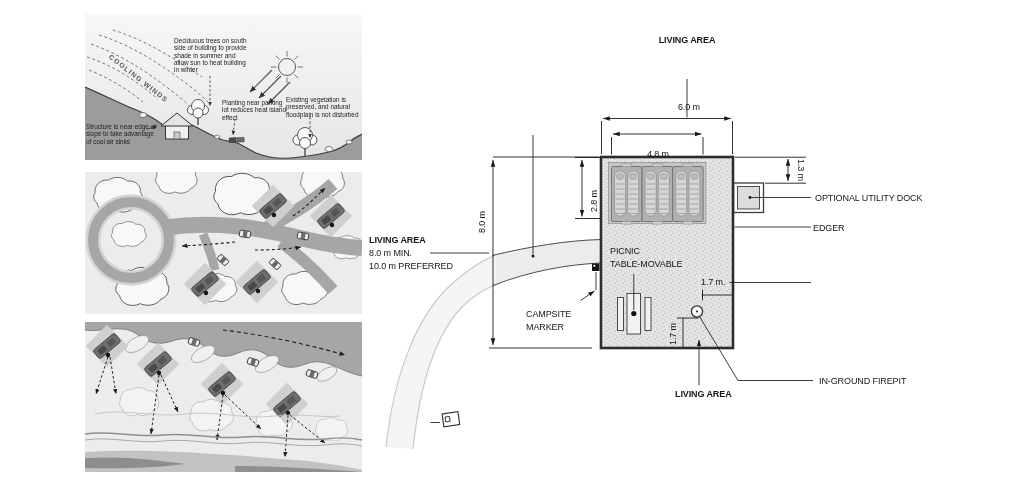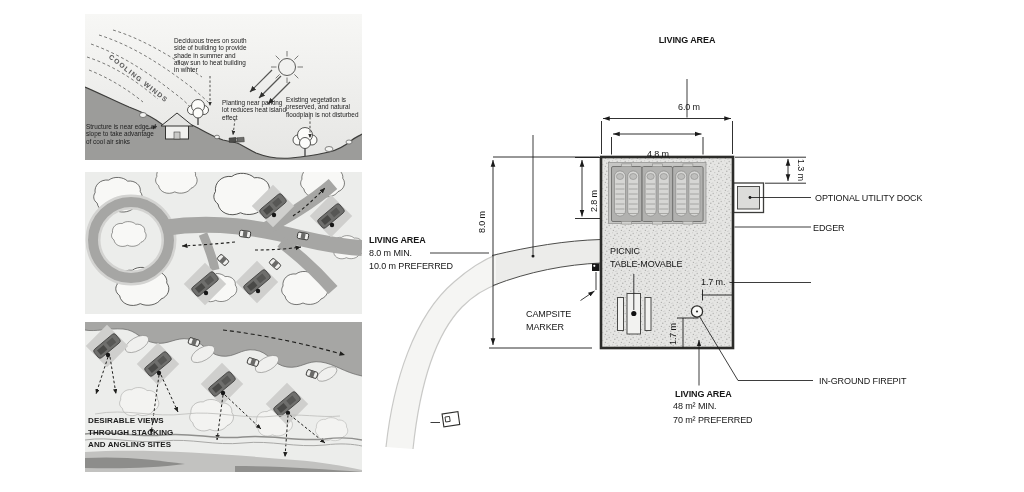--- a/index.html
+++ b/index.html
@@ -325,23 +325,20 @@
   <div class="lbl note" style="left:222px;top:99px">Planting near parking
 lot reduces heat island
 effect</div>
   <div class="lbl note" style="left:286px;top:96px">Existing vegetation is
 preserved, and natural
 floodplain is not disturbed</div>
   <div class="lbl note" style="left:86px;top:123px">Structure is near edge of
 slope to take advantage
 of cool air sinks</div>
 
-  <div class="lbl cap" style="left:88px;top:415px">DESIRABLE VIEWS
-THROUGH STACKING
-AND ANGLING SITES</div>
 
   <div class="lbl b ctr" style="left:687px;top:34px">LIVING AREA</div>
 
   <div class="lbl ctr" style="left:689px;top:101px">6.0 m</div>
   <div class="lbl ctr" style="left:658px;top:148px">4.8 m</div>
   <div class="lbl rccw" style="left:476px;top:233px">8.0 m</div>
   <div class="lbl rccw" style="left:587.5px;top:212px">2.8 m</div>
   <div class="lbl rcw" style="left:806.5px;top:159px">1.3 m</div>
   <div class="lbl" style="left:701px;top:276px">1.7 m.</div>
   <div class="lbl rccw" style="left:666.5px;top:345px">1.7 m</div>
@@ -352,16 +349,14 @@
   <div class="lbl lh125" style="left:526px;top:308px">CAMPSITE
 MARKER</div>
   <div class="lbl lh125" style="left:610px;top:245px">PICNIC
 TABLE-MOVABLE</div>
 
   <div class="lbl" style="left:815px;top:192px">OPTIONAL UTILITY DOCK</div>
   <div class="lbl" style="left:813px;top:222px">EDGER</div>
   <div class="lbl" style="left:819px;top:375px">IN-GROUND FIREPIT</div>
 
   <div class="lbl b" style="left:675px;top:388px">LIVING AREA</div>
-  <div class="lbl lh135" style="left:673px;top:400px">48 m² MIN.
-70 m² PREFERRED</div>
 
 </div>
 
 </body></html>

